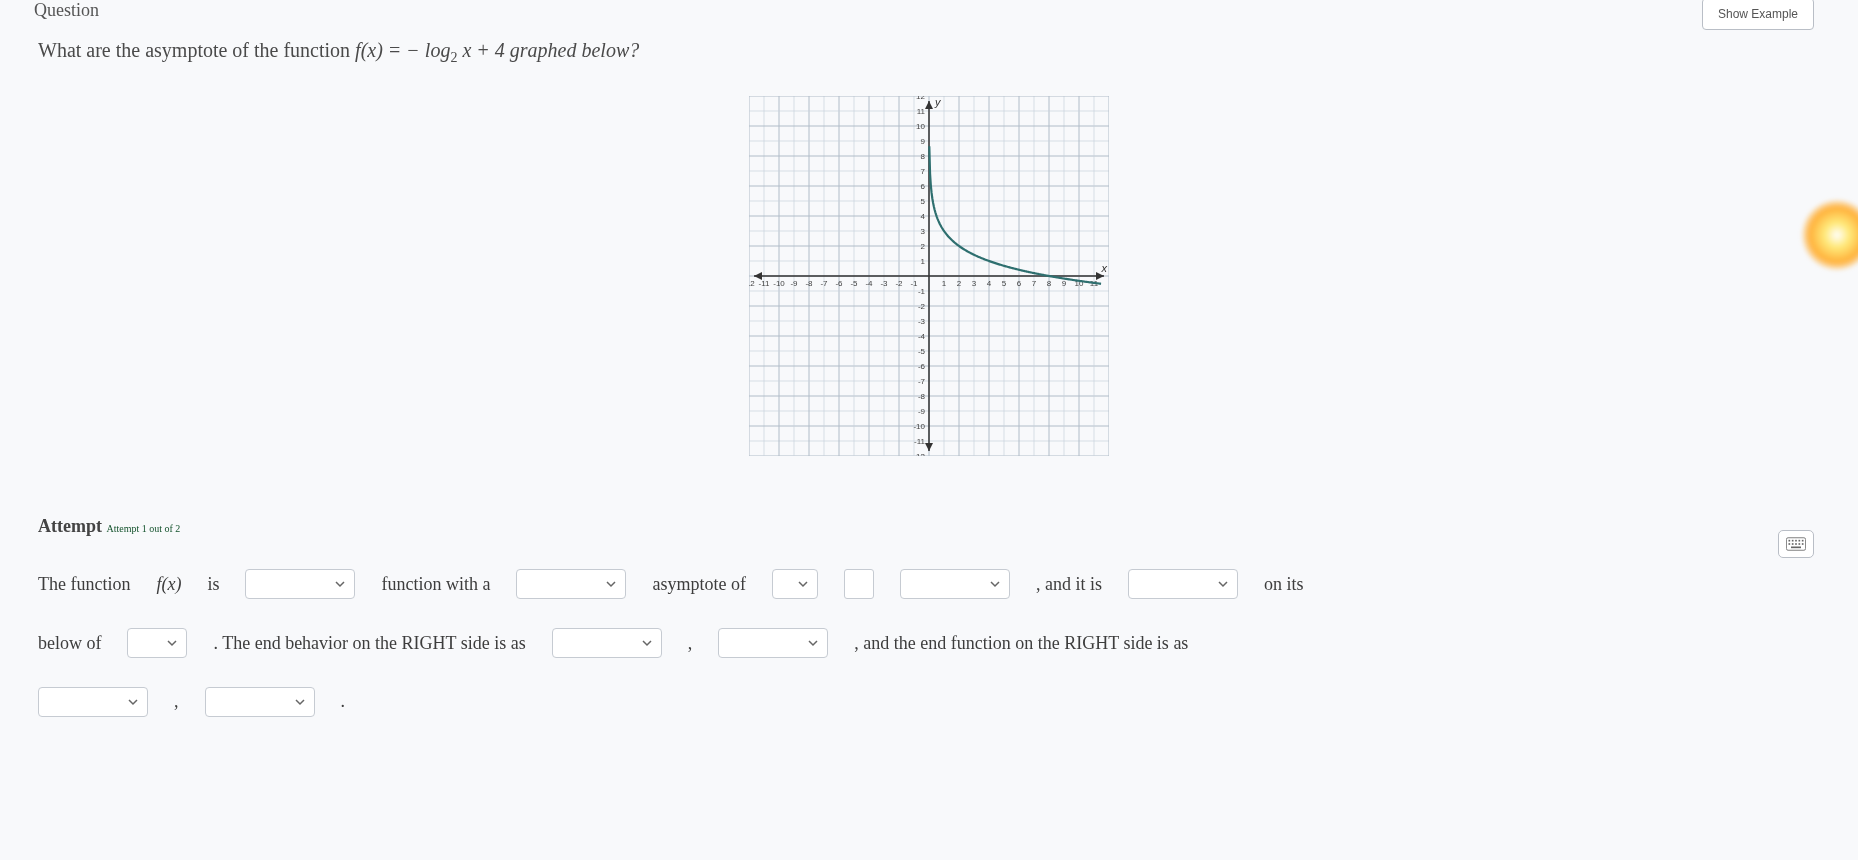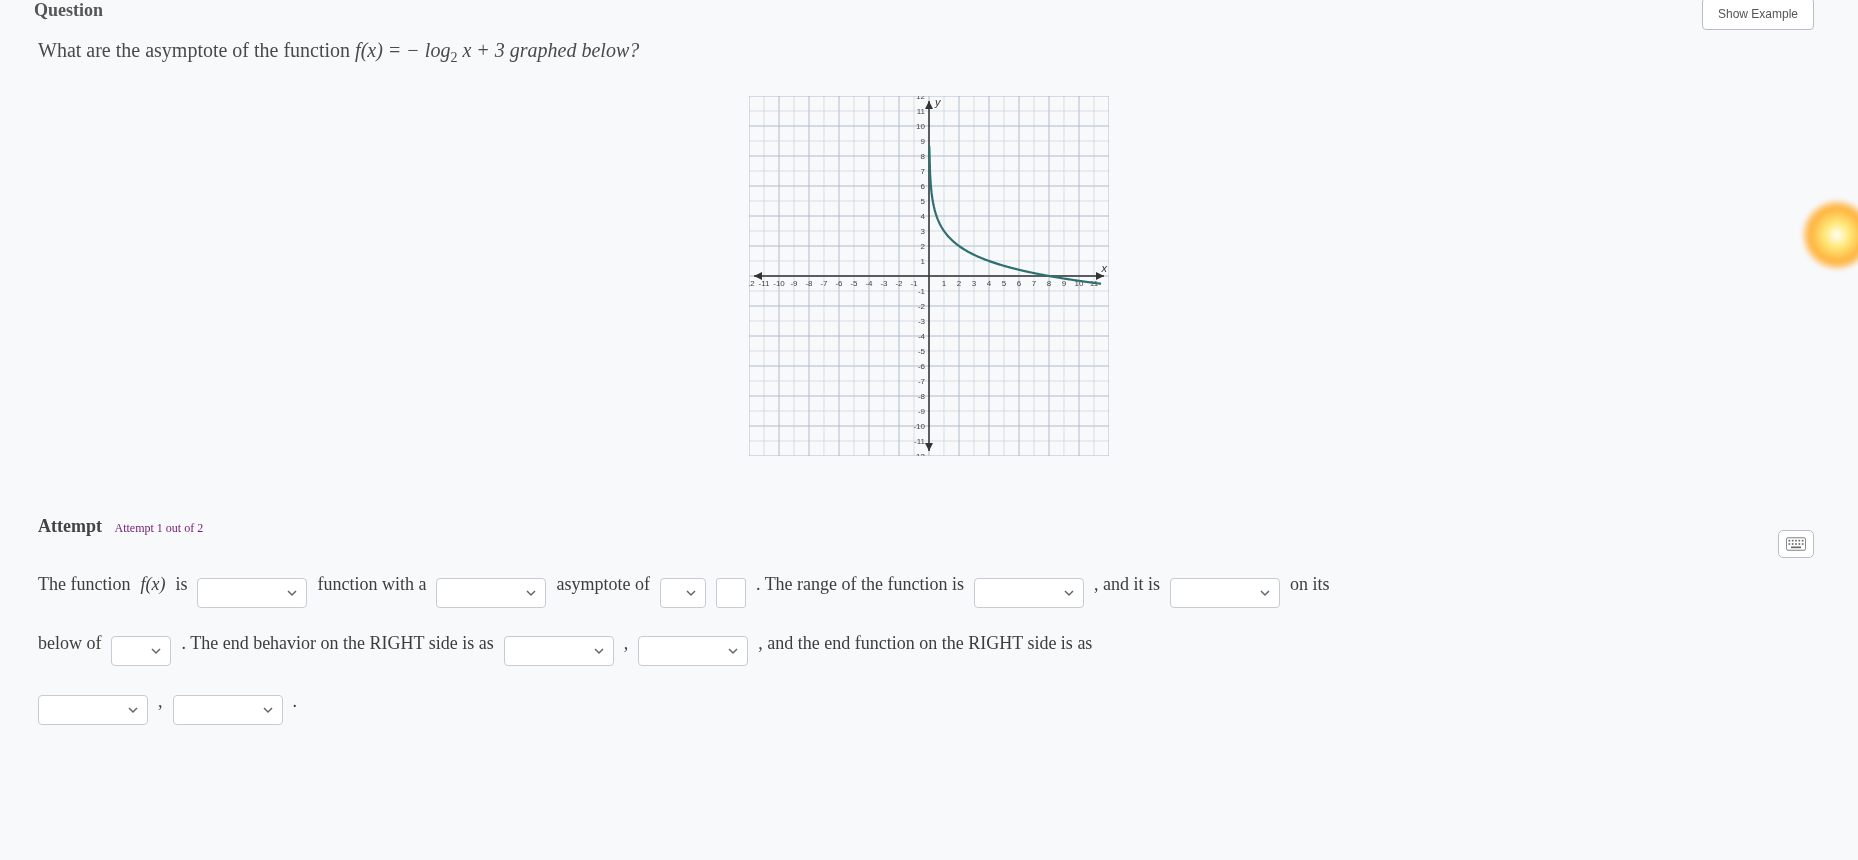--- a/index.html
+++ b/index.html
@@ -1,31 +1,31 @@
 <!DOCTYPE html>
 <html><head>
 <meta charset="utf-8">
 <style>
   html,body{margin:0;padding:0;width:1858px;height:860px;background:#f8f9fb;font-family:Georgia,'Times New Roman',serif;color:#333;overflow:hidden}
   .page{padding:0 34px}
-  .q-head{font-size:18px;color:#555;font-weight:700;margin:0 0 18px 0}
+  .q-head{font-size:18px;color:#555;font-weight:400;margin:0 0 18px 0}
   .prompt{font-size:20px;color:#4a4a4a;margin:0 0 30px 4px}
   .prompt i{}
   .prompt sub{font-size:.7em;vertical-align:-.35em}
   .graph-wrap{display:flex;justify-content:center;margin:0 0 60px 0}
   svg.graph{width:360px;height:360px}
   svg.graph .grid line{stroke:#c8d2dc;stroke-width:.7}
   svg.graph .grid line.major{stroke:#b0bcc8;stroke-width:1}
   svg.graph .axis{stroke:#333;stroke-width:1.5;fill:none}
   svg.graph .tick{font:8px Arial,Helvetica,sans-serif;fill:#444}
   svg.graph .curve{stroke:#2e6f6f;stroke-width:2.2;fill:none}
   svg.graph .axlbl{font:11px Arial;fill:#333;font-style:italic}
   .ans-row{font-size:18px;color:#444;margin:0 0 24px 4px}
-  .ans-row .attempt{font-size:12px;color:#701a75;margin-left:8px}
-  .fill{display:flex;flex-wrap:wrap;align-items:flex-end;gap:6px 10px;font-size:18px;color:#3d3d3d;line-height:2.6;margin:0 0 14px 4px}
+  .ans-row .attempt{font-size:10px;color:#14532d;}
+  .fill{display:flex;flex-wrap:wrap;align-items:center;gap:6px 26px;font-size:18px;color:#3d3d3d;line-height:2.6;margin:0 0 14px 4px}
   .fill .txt{white-space:nowrap}
   .dd{display:inline-flex;align-items:center;justify-content:flex-end;border:1px solid #c6cbd2;border-radius:4px;background:#fff;height:30px;min-width:110px;padding:0 8px;box-sizing:border-box}
   .dd.sm{min-width:60px}
   .dd.xs{min-width:46px}
   .dd svg{width:12px;height:12px}
   .numbox{display:inline-block;width:28px;height:28px;border:1px solid #c6cbd2;background:#fff;border-radius:3px;vertical-align:middle}
   .kbd-btn{position:absolute;right:44px;top:530px;width:34px;height:26px;border:1px solid #b9bec6;border-radius:5px;background:#fff;display:flex;align-items:center;justify-content:center}
   .kbd-btn svg{width:20px;height:14px}
   .top-btn{position:absolute;right:44px;top:-2px;min-width:110px;height:30px;border:1px solid #b9bec6;border-radius:4px;background:#fff;display:flex;align-items:center;justify-content:center;font-family:Arial;font-size:12px;color:#555}
   .glow{position:absolute;right:-14px;top:200px;width:70px;height:70px;border-radius:50%;background:radial-gradient(circle,#fff 0%,#ffe97a 25%,#ffb13b 55%,rgba(255,120,0,0) 75%);filter:blur(2px)}
@@ -34,21 +34,21 @@
 <body>
 
 <div class="page">
   <div class="q-head">Question</div>
 
   <div class="top-btn">Show Example</div>
 
   <p class="prompt">
     <span>What are the asymptote of the function </span>
     <i>f(x) = − log</i><sub>2</sub>
-    <i> x + 3 graphed below?</i>
+    <i> x + 4 graphed below?</i>
   </p>
 
   <div class="graph-wrap">
     <svg class="graph" viewBox="0 0 360 360">
       <g class="grid" id="grid">
           <line class="major" x1="0" y1="360" x2="0" y2="0"></line>
           <line class="major" x1="0" y1="360" x2="360" y2="360"></line>
           <line class="" x1="15" y1="360" x2="15" y2="0"></line>
           <line class="" x1="0" y1="345" x2="360" y2="345"></line>
           <line class="major" x1="30" y1="360" x2="30" y2="0"></line>
@@ -196,21 +196,20 @@
           <path d="M2 4l4 4 4-4" stroke="#666" stroke-width="1.5" fill="none"></path>
         </svg>
       </span>
     <span class="txt">asymptote of</span>
     <span class="dd xs">
         <svg viewBox="0 0 12 12">
           <path d="M2 4l4 4 4-4" stroke="#666" stroke-width="1.5" fill="none"></path>
         </svg>
       </span>
     <span class="numbox"></span>
-    <span class="txt">. The range of the function is</span>
     <span class="dd">
         <svg viewBox="0 0 12 12">
           <path d="M2 4l4 4 4-4" stroke="#666" stroke-width="1.5" fill="none"></path>
         </svg>
       </span>
     <span class="txt">, and it is</span>
     <span class="dd">
         <svg viewBox="0 0 12 12">
           <path d="M2 4l4 4 4-4" stroke="#666" stroke-width="1.5" fill="none"></path>
         </svg>

